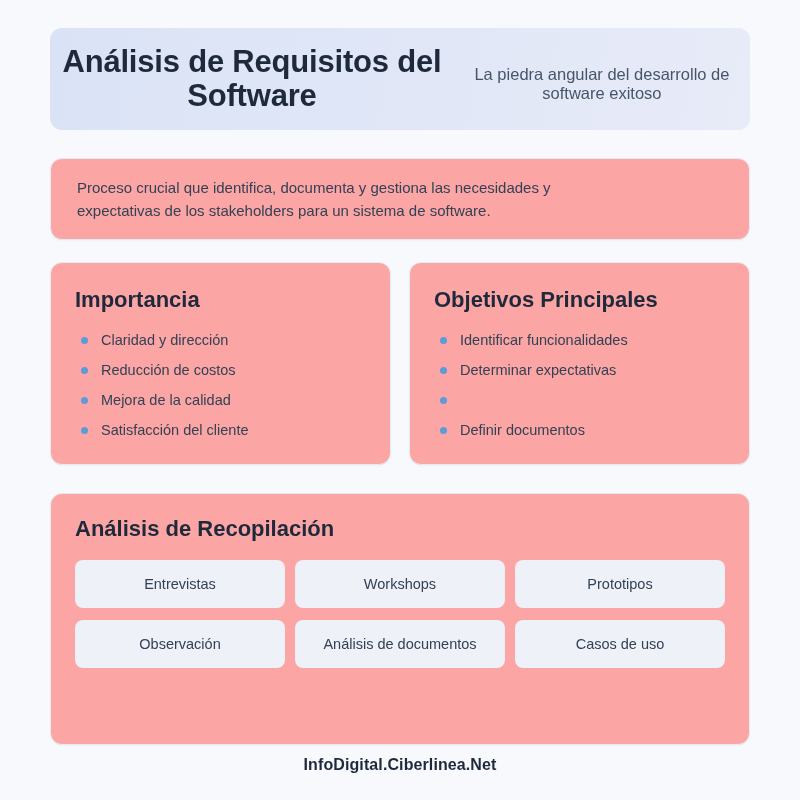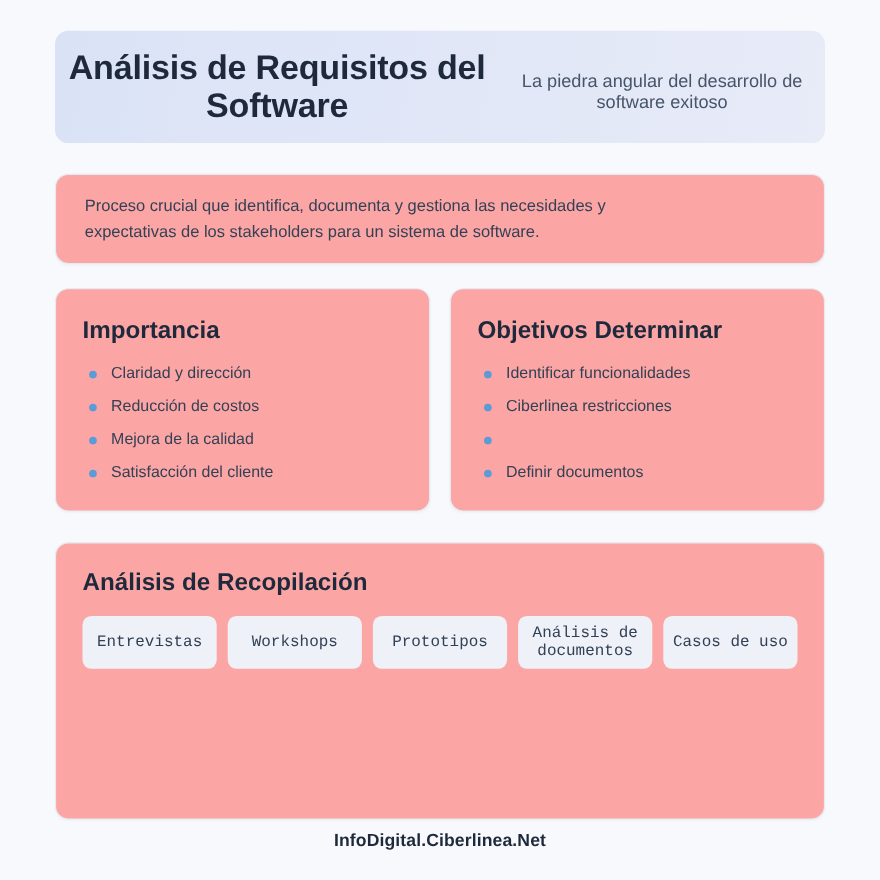--- a/index.html
+++ b/index.html
@@ -116,23 +116,22 @@
     padding: 22px 24px 0 24px;
   }
   .tech-title {
     font-size: 22px;
     font-weight: bold;
     color: #1e293b;
     margin-bottom: 18px;
   }
   .tech-grid {
     display: grid;
-    grid-template-columns: repeat(5, 1fr);
+    grid-template-columns: repeat(3, 1fr);
     gap: 12px 10px;
-    font-family: Liberation Mono, monospace;
   }
   .tech-chip {
     background: #eef1f8;
     border-radius: 8px;
     height: 48px;
     display: flex;
     align-items: center;
     justify-content: center;
     font-size: 14.5px;
     color: #334155;
@@ -185,48 +184,49 @@
           <span>Mejora de la calidad</span>
         </li>
         <li class="bullet-item">
           <span class="bullet-dot"></span>
           <span>Satisfacción del cliente</span>
         </li>
       </ul>
     </div>
 
     <div class="card col-card">
-      <div class="col-title">Objetivos Determinar</div>
+      <div class="col-title">Objetivos Principales</div>
       <ul class="bullet-list">
         <li class="bullet-item">
           <span class="bullet-dot"></span>
           <span>Identificar funcionalidades</span>
         </li>
         <li class="bullet-item">
           <span class="bullet-dot"></span>
-          <span>Ciberlinea restricciones</span>
+          <span>Determinar expectativas</span>
         </li>
         <li class="bullet-item">
           <span class="bullet-dot"></span>
         </li>
         <li class="bullet-item">
           <span class="bullet-dot"></span>
           <span>Definir documentos</span>
         </li>
       </ul>
     </div>
 
   </div>
 
   <div class="card tech-card">
     <div class="tech-title">Análisis de Recopilación</div>
     <div class="tech-grid">
       <div class="tech-chip">Entrevistas</div>
       <div class="tech-chip">Workshops</div>
       <div class="tech-chip">Prototipos</div>
+      <div class="tech-chip">Observación</div>
       <div class="tech-chip">Análisis de documentos</div>
       <div class="tech-chip">Casos de uso</div>
     </div>
   </div>
 
   <div class="footer">InfoDigital.Ciberlinea.Net</div>
 
 </div>
 
 </body></html>

